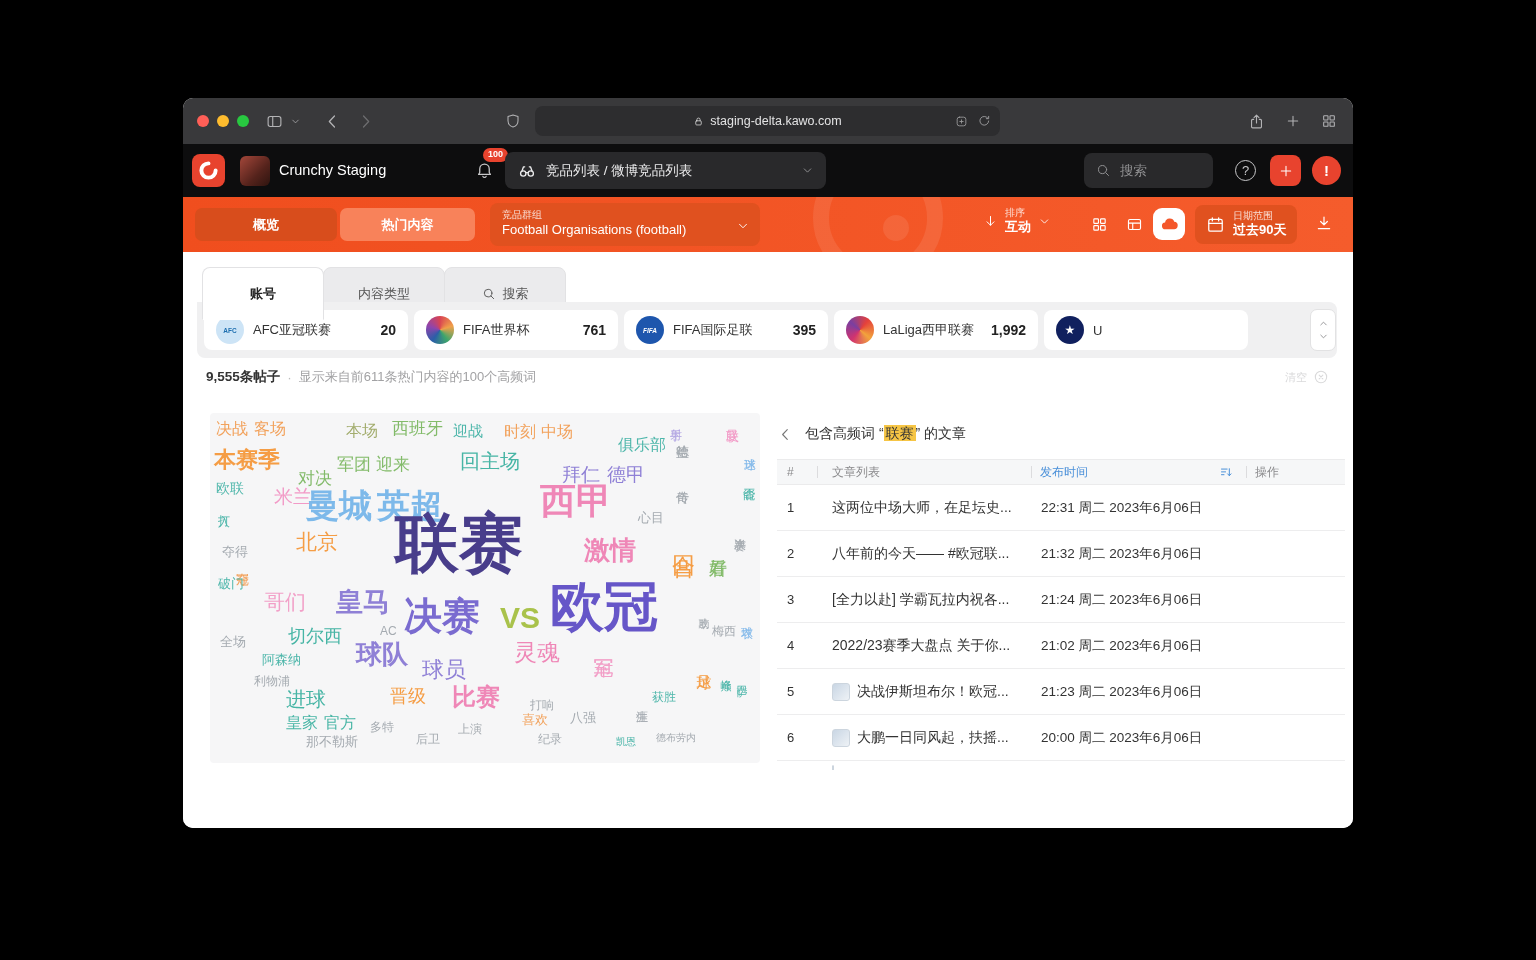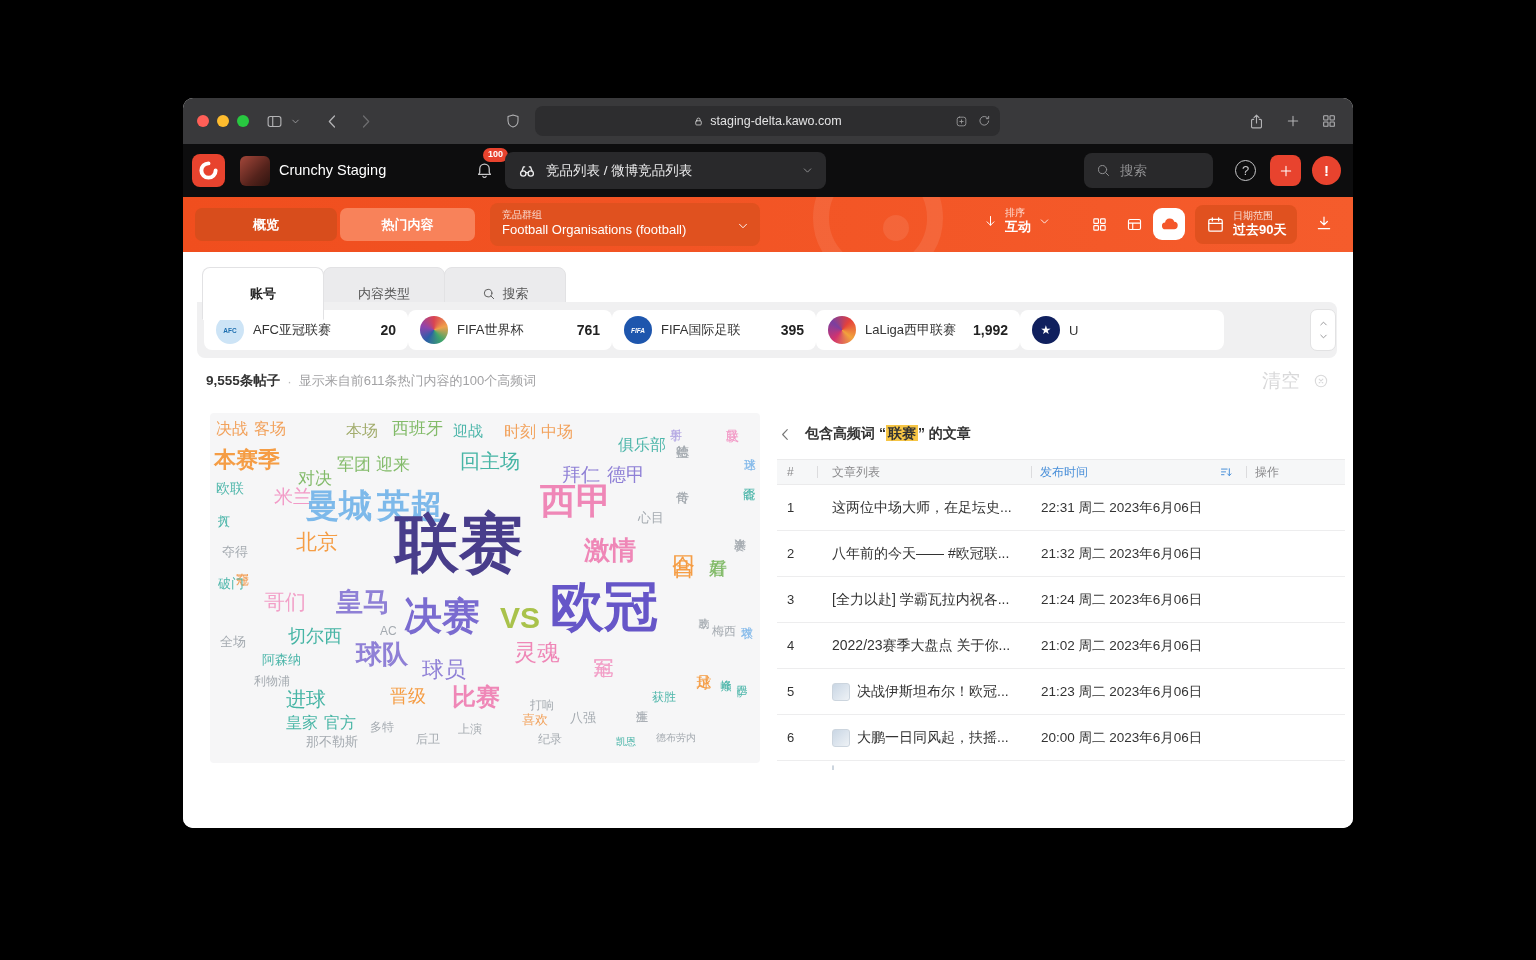--- a/index.html
+++ b/index.html
@@ -82,54 +82,54 @@
   .content { position:relative; background:#fff; height:576px; }
 
   .tabs-row { position:absolute; left:20px; top:15px; display:flex; }
   .tab { width:122px; height:53px; display:flex; align-items:center; justify-content:center; gap:7px;
     font-size:13px; border-radius:8px 8px 0 0; border:1px solid #e2e2e4; margin-left:-1px; }
   .tab.active { background:#fff; color:#222; font-weight:bold; border-bottom:1px solid #fff; z-index:2; }
   .tab.inactive { background:#ebebed; color:#555; }
   .tab .t-ico { color:#555; }
 
   .accounts-strip { position:absolute; left:14px; right:16px; top:50px; height:56px; background:#f0f0f1;
-    border-radius:0 8px 8px 8px; display:flex; align-items:center; padding:0 7px; gap:0; overflow:hidden; }
+    border-radius:0 8px 8px 8px; display:flex; align-items:center; padding:0 7px; gap:6px; overflow:hidden; }
   .account-chip { flex:0 0 204px; height:40px; background:#fff; border-radius:8px; display:flex;
     align-items:center; padding:0 12px; gap:9px; }
   .account-logo { width:28px; height:28px; border-radius:50%; flex:0 0 28px; display:flex; align-items:center;
     justify-content:center; font-size:6.5px; font-weight:bold; overflow:hidden; }
   .logo-acl{background:#cde4f6;color:#1e6fb0;}
   .logo-afc{background:#1c2a5c;color:#e8c55a;}
   .logo-wc{background:conic-gradient(from 0deg,#d94452,#f0a04a,#3fa66b,#2b5ea8,#8e44ad,#d94452);color:transparent;}
   .logo-fifa{background:#1e56ad;color:#fff;font-style:italic;}
   .logo-laliga{background:conic-gradient(from 40deg,#e5413b,#f2a33c,#d1336f,#7a3fa0,#e5413b);color:transparent;}
   .logo-uefa{background:#10205e;color:#fff;font-size:12px;}
   .account-name { font-size:13px; color:#333; white-space:nowrap; }
   .account-count { margin-left:auto; font-size:14px; font-weight:bold; color:#222; }
   .scroll-ctl { position:absolute; right:17px; top:57px; width:26px; height:42px; background:#fff;
     border:1px solid #e2e2e3; border-radius:7px; display:flex; flex-direction:column; align-items:center;
     justify-content:center; color:#8a8a8c; gap:0; z-index:3; }
 
   .stats-line { position:absolute; left:23px; right:24px; top:116px; display:flex; align-items:center; }
   .stats-posts { font-weight:bold; color:#333; font-size:13.5px; }
   .stats-dot { color:#bbb; margin:0 7px; font-size:13.5px; }
   .stats-desc { color:#a2a2a4; font-size:13px; }
-  .stats-right { margin-left:auto; display:flex; gap:13px; align-items:center; color:#d9d9da; font-size:19px; }
+  .stats-right { margin-left:auto; display:flex; gap:6px; align-items:center; color:#d9d9da; font-size:11px; }
 
   .main-split { position:absolute; left:27px; top:161px; right:8px; display:flex; gap:17px; }
   .wordcloud { flex:0 0 550px; width:550px; height:350px; background:#f6f6f7; border-radius:4px;
     position:relative; overflow:hidden; }
   .wc-word { position:absolute; line-height:1; white-space:nowrap; font-weight:500; }
   .wc-word.vert { writing-mode:vertical-rl; }
   .wc-word.b { font-weight:800; }
 
   .articles-panel { flex:1; min-width:0; }
   .panel-header { display:flex; align-items:center; gap:11px; padding-top:8px; height:34px; margin-bottom:12px; }
   .back-chev { color:#777; }
-  .panel-title { font-size:14px; font-weight:bold; color:#333; }
+  .panel-title { font-size:14px; font-weight:normal; color:#333; }
   .kw-highlight { background:#f6c545; padding:0 2px; }
 
   .atable-header { display:flex; align-items:center; height:26px; background:#f6f7f8;
     border-top:1px solid #ebebec; border-bottom:1px solid #ebebec; font-size:12px; color:#8a8a8c; }
   .hsep { width:1px; height:12px; background:#dcdcde; }
   .col-num { width:40px; padding-left:10px; }
   .col-title { flex:1; padding-left:14px; }
   .col-time { width:214px; padding:0 12px 0 8px; color:#4a90d9; display:flex; align-items:center; justify-content:space-between; }
   .col-action { width:98px; padding-left:8px; }
 

